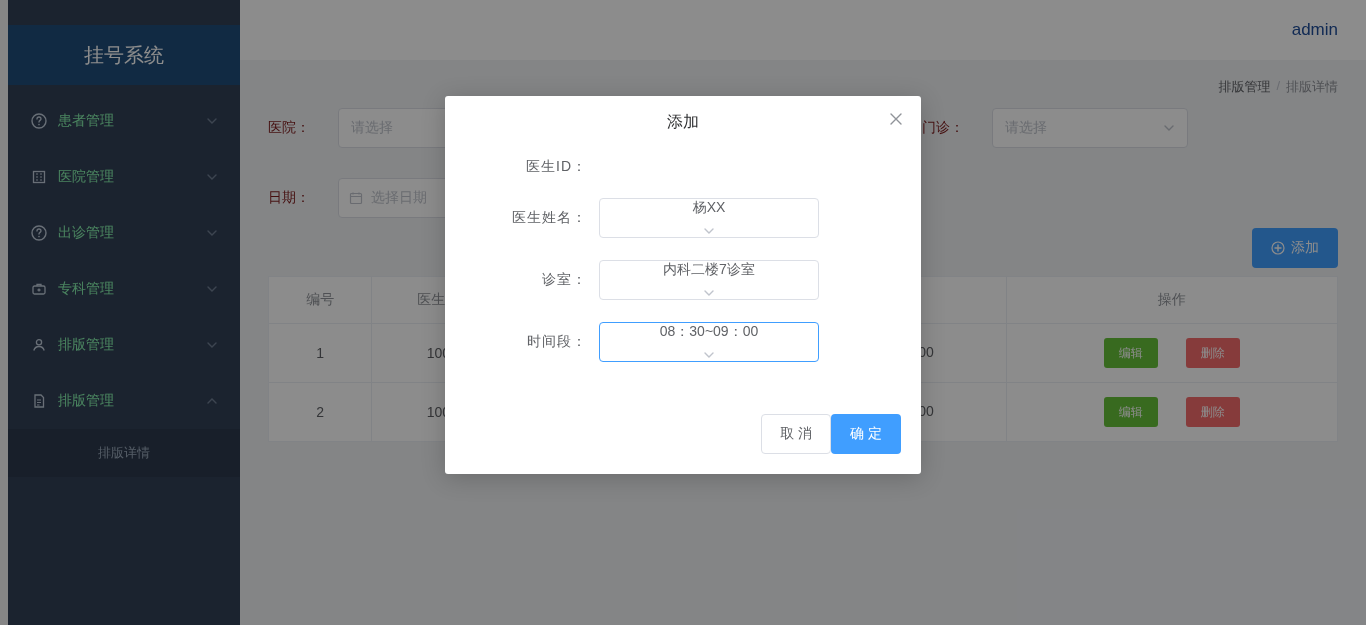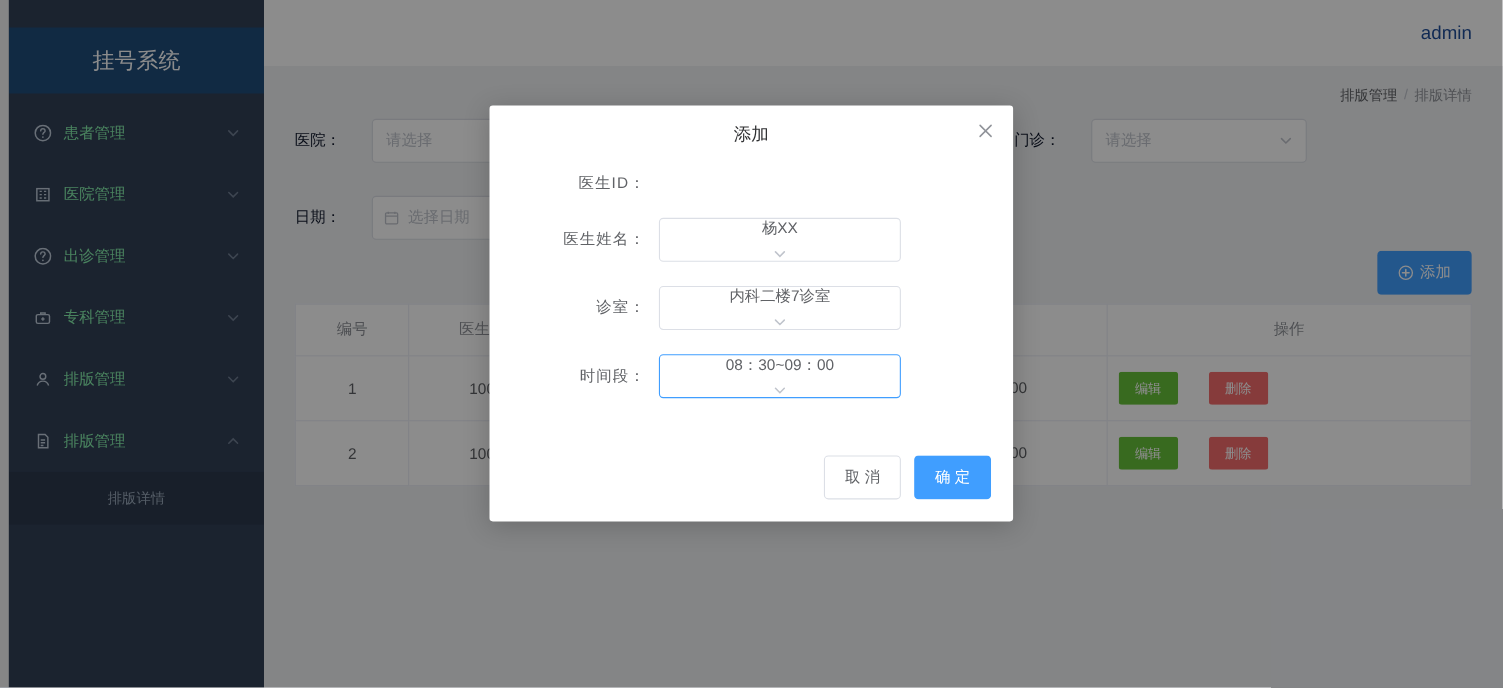--- a/index.html
+++ b/index.html
@@ -24,51 +24,51 @@
 
   .content { padding: 18px 28px; }
   .breadcrumb { display: flex; justify-content: flex-end; color: #606266; font-size: 13px; margin-bottom: 12px; gap: 6px; }
   .breadcrumb .sep { color: #c0c4cc; }
   .bc-item { cursor: pointer; }
   .bc-item.last { color: #909399; cursor: default; }
 
   .filters { display: flex; flex-wrap: wrap; gap: 24px 24px; align-items: center; margin-bottom: 10px; }
   .form-row2 { display:flex; align-items:center; gap:24px; }
   .filter { display: flex; align-items: center; }
-  .filter-label { width: 70px; color: #0f172a; font-size: 14px; }
+  .filter-label { width: 70px; color: #7f1d1d; font-size: 14px; }
   .select { width: 196px; height: 40px; border: 1px solid #dcdfe6; border-radius: 4px; background: #fff; display: flex; align-items: center; padding: 0 12px; color: #c0c4cc; justify-content: space-between; cursor: pointer; }
   .select .placeholder { color: #c0c4cc; }
   .select .chev { color: #c0c4cc; }
   .date-input { width: 196px; height: 40px; border: 1px solid #dcdfe6; border-radius: 4px; background: #fff; display: flex; align-items: center; padding: 0 10px; color: #c0c4cc; gap: 8px; cursor: pointer; }
 
   .actions-row { display: flex; justify-content: flex-end; margin: 10px 0 8px; }
   .btn { height: 40px; padding: 0 18px; border-radius: 4px; border: 1px solid transparent; display: inline-flex; align-items: center; gap: 6px; cursor: pointer; font-size: 14px; }
   .btn-primary { background: #409eff; color: #fff; }
   .btn-default { background: #fff; color: #606266; border-color: #dcdfe6; }
   .btn-mini { height: 30px; padding: 0 14px; font-size: 12px; border-radius: 3px; }
   .btn-success { background: #67c23a; color: #fff; }
   .btn-danger { background: #f56c6c; color: #fff; }
 
   table.data { width: 100%; border-collapse: collapse; background: #fff; font-size: 14px; }
   table.data th, table.data td { border: 1px solid #ebeef5; padding: 14px 10px; text-align: center; color: #606266; }
   table.data th { background: #fff; font-weight: 500; color: #909399; }
-  .op-cell { display: flex; gap: 28px; }
+  .op-cell { display: flex; gap: 28px; justify-content: center; }
 
   
   .mask { position: absolute; inset: 0; background: rgba(0,0,0,.45); display: flex; align-items: flex-start; justify-content: center; }
   .dialog { width: 476px; background: #fff; border-radius: 3px; margin-top: 96px; box-shadow: 0 4px 24px rgba(0,0,0,.2); }
   .dlg-header { height: 52px; display: flex; align-items: center; justify-content: center; position: relative; font-size: 16px; color: #303133; }
   .dlg-close { position: absolute; right: 18px; top: 16px; color: #909399; cursor: pointer; font-size: 16px; }
   .dlg-body { padding: 10px 40px 20px 30px; }
   .form-row { display: flex; align-items: center; margin-bottom: 22px; }
   .form-label { width: 124px; text-align: right; padding-right: 12px; color: #606266; font-size: 14px; letter-spacing: 1px; }
   .form-ctrl { flex: 1; }
   .m-select { height: 40px; width: 220px; border: 1px solid #dcdfe6; border-radius: 4px; display: flex; align-items: center; justify-content: space-between; padding: 0 12px; color: #606266; cursor: pointer; flex-direction: column; }
   .m-select.focused { border-color: #409eff; box-shadow: 0 0 0 0 rgba(64,158,255,.2); }
-  .dlg-footer { padding: 10px 20px 20px; display: flex; justify-content: flex-end; gap: 12px; }
+  .dlg-footer { padding: 10px 20px 20px; display: flex; justify-content: flex-end; gap: 0; }
 
   svg { display: block; }
 </style>
 </head>
 <body>
 
 <div class="app">
 
   <aside class="sidebar">
     <div class="sidebar-left-strip"></div>

